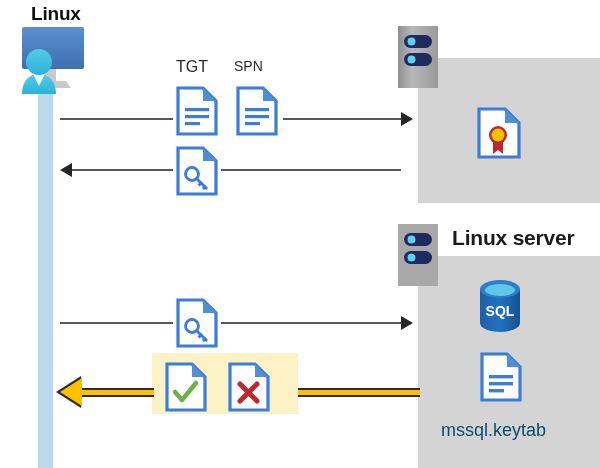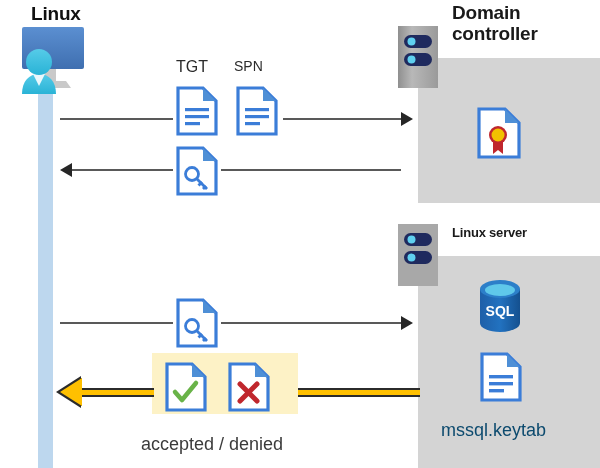--- a/index.html
+++ b/index.html
@@ -144,24 +144,20 @@
       <rect x="18" y="3" width="62" height="42" rx="2" fill="url(#monGrad)"></rect>
 
       <path d="M18 70 c0 -13 7 -20 17 -20 c10 0 17 7 17 20 z" fill="url(#perGrad)"></path>
 
       <path d="M29 50 l6 12 l6 -12 l-4 -1 h-4 z" fill="#eaf7fc"></path>
 
       <circle cx="35" cy="38" r="13" fill="url(#perGrad)"></circle>
     </svg>
   </div>
 
-  <div class="panel-title" style="left:452px;top:2px;width:148px;font-size:19px;">
-    <span>Domain</span><br>
-    <span>controller</span>
-  </div>
 
   <div class="abs" style="left:398px;top:26px;width:40px;height:62px;">
     <svg width="40" height="62" viewBox="0 0 40 62">
       <defs>
         <linearGradient id="rackGrad" x1="0" y1="0" x2="1" y2="0">
           <stop offset="0%" stop-color="#8f8f8f"></stop>
           <stop offset="35%" stop-color="#b8b8b8"></stop>
           <stop offset="100%" stop-color="#9a9a9a"></stop>
         </linearGradient>
       </defs>
@@ -177,21 +173,21 @@
     <svg width="44" height="52" viewBox="0 0 44 52">
       <path d="M2 2 h26 l14 14 v34 h-40 z" fill="#ffffff" stroke="#3b7dd8" stroke-width="3.2"></path>
       <path d="M28 2 l14 14 h-14 z" fill="#4e8fd6"></path>
 
       <path d="M16 33 l0 14 l5 -4 l5 4 l0 -14 z" fill="#c0272d"></path>
       <circle cx="21" cy="28" r="9" fill="#c0272d"></circle>
       <circle cx="21" cy="28" r="6.5" fill="#f2c200"></circle>
     </svg>
   </div>
 
-  <div class="panel-title" style="left:452px;top:226px;width:148px;font-size:13px;">Linux server</div>
+  <div class="panel-title" style="left:452px;top:226px;width:148px;font-size:21px;">Linux server</div>
 
   <div class="abs" style="left:398px;top:224px;width:40px;height:62px;">
     <svg width="40" height="62" viewBox="0 0 40 62">
       <rect x="0" y="0" width="40" height="62" fill="url(#rackGrad)"></rect>
       <rect x="0" y="0" width="40" height="62" fill="#a8a8a8"></rect>
       <rect x="6" y="9" width="28" height="13" rx="6.5" fill="#1f2a5e"></rect>
       <circle cx="13.5" cy="15.5" r="4" fill="#5fd0f0"></circle>
       <rect x="6" y="27" width="28" height="13" rx="6.5" fill="#1f2a5e"></rect>
       <circle cx="13.5" cy="33.5" r="4" fill="#5fd0f0"></circle>
     </svg>
@@ -307,15 +303,14 @@
     <svg width="42" height="50" viewBox="0 0 42 50">
       <path d="M2 2 h25 l13 13 v33 h-38 z" fill="#ffffff" stroke="#3b7dd8" stroke-width="3.2"></path>
       <path d="M27 2 l13 13 h-13 z" fill="#4e8fd6"></path>
       <g stroke="#c0272d" stroke-width="5" stroke-linecap="round">
         <path d="M12 22 l17 17"></path>
         <path d="M29 22 l-17 17"></path>
       </g>
     </svg>
   </div>
 
-  <div class="caption" style="left:141px;top:434px;">accepted / denied</div>
 
 </div>
 
 </body></html>

